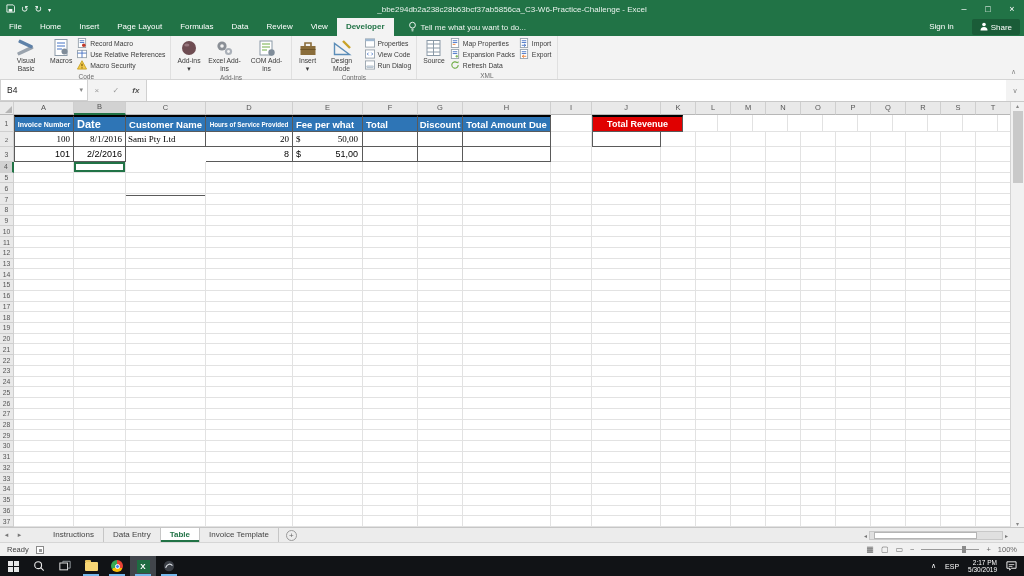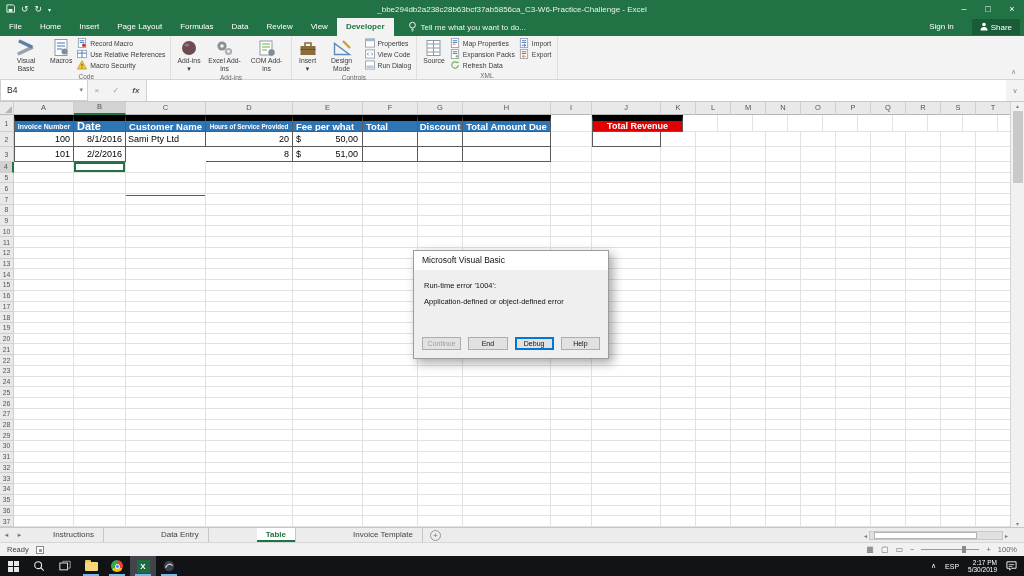--- a/index.html
+++ b/index.html
@@ -57,39 +57,39 @@
   .gcell { border-right:1px solid #e2e2e2; border-bottom:1px solid #e2e2e2; font-size:9px; color:#000; overflow:hidden; white-space:nowrap; display:flex; align-items:center; padding:0 2px; flex:none; }
   .num { justify-content:flex-end; padding-right:3px; }
   .txt { justify-content:flex-start; }
   .ctr { justify-content:center; }
   .lft { justify-content:flex-start; padding-left:3px; }
   .acct { justify-content:space-between; padding:0 4px 0 3px; }
   .hblue { background:#2E75B6; color:#fff; font-weight:bold; }
   .hred { background:#E00000; color:#fff; font-weight:bold; }
   .fs7{font-size:7px}.fs65{font-size:6.3px}.fs10{font-size:9.5px}.fs11{font-size:11px}.fs95{font-size:9px}
   .bd { border-right-color:#5a5a5a; border-bottom-color:#5a5a5a; }
-  .bd-t { border-top:6px solid #000000; }
+  .bd-t { border-top:2px solid #000000; }
   .bd-l { border-left:1px solid #5a5a5a; }
   .gcell.active { box-shadow:inset 0 0 0 2px #217346; }
   .vscroll { position:absolute; right:0; top:0; bottom:0; width:14px; background:#f1f1f1; border-left:1px solid #d4d4d4; display:flex; flex-direction:column; align-items:center; font-size:6px; color:#888; }
   .vthumb { width:10px; height:72px; background:#c9c9c9; margin-top:2px; }
 
   
   .dialog { position:absolute; left:413px; top:148px; width:196px; height:109px; background:#efefef; border:1px solid #9c9c9c; box-shadow:4px 4px 10px rgba(0,0,0,.35); z-index:20; }
   .dtitle { height:19px; background:#fff; line-height:19px; padding-left:8px; font-size:8.5px; color:#111; }
   .dbody { padding:9px 10px 0; color:#111; font-size:7.5px; line-height:13px; }
   .dbtns { position:absolute; bottom:8px; left:8px; right:8px; display:flex; gap:7px; }
   .dbtn { width:40px; height:13px; background:#e1e1e1; border:1px solid #adadad; font-size:7px; text-align:center; line-height:11px; color:#111; }
   .dbtn.disabled { color:#9f9f9f; }
   .dbtn.focused { border:1px solid #0078D7; box-shadow:inset 0 0 0 1px #0078D7; }
 
   
   .sheettabs { height:15px; background:#ececec; border-top:1px solid #c6c6c6; display:flex; align-items:stretch; font-size:8px; color:#444; }
   .snav { width:13px; display:flex; align-items:center; justify-content:center; color:#777; font-size:7px; }
-  .stabs { display:flex; margin-left:18px;gap:48px; }
+  .stabs { display:flex; margin-left:18px; }
   .stab { padding:0 9px; line-height:14px; border-right:1px solid #c6c6c6; }
   .stab.active { background:#fff; color:#217346; font-weight:bold; box-shadow:inset 0 -2px 0 #217346; }
   .addsheet { width:11px; height:11px; border:1px solid #9a9a9a; border-radius:50%; color:#666; font-size:8px; line-height:9px; text-align:center; margin:2px 0 0 7px; }
   .hscroll { margin-left:auto; display:flex; align-items:center; gap:2px; padding-right:16px; width:160px; }
   .hscroll .arr { color:#777; font-size:6px; }
   .htrack { flex:1; height:9px; background:#e0e0e0; border:1px solid #c8c8c8; position:relative; }
   .hthumb { position:absolute; left:4px; top:0; bottom:0; width:78%; background:#fff; border:1px solid #b5b5b5; }
 
   
   .statusbar { height:14px; background:#f1f1f1; border-top:1px solid #d6d6d6; display:flex; align-items:center; font-size:7.5px; color:#444; padding:0 7px; gap:7px; }
@@ -433,21 +433,21 @@
           <div class="gcell" style="width: 35px;"></div>
           <div class="gcell" style="width: 35px;"></div>
           <div class="gcell" style="width: 35px;"></div>
           <div class="gcell" style="width: 35px;"></div>
           <div class="gcell" style="width: 35px;"></div>
           <div class="gcell" style="width: 35px;"></div>
           <div class="gcell" style="width: 35px;"></div>
           <div class="gcell" style="width: 35px;"></div>
           <div class="gcell" style="width: 35px;"></div>
         </div>
-        <div class="grow" style="height: 15px;">
+        <div class="grow" style="height: 15px; font-family: Liberation Serif, serif;">
           <div class="grhcell">2</div>
           <div class="gcell bd bd-l num" style="width: 60px;">100</div>
           <div class="gcell bd num" style="width: 52px;">8/1/2016</div>
           <div class="gcell bd txt" style="width: 80px;">Sami Pty Ltd</div>
           <div class="gcell bd num" style="width: 87px;">20</div>
           <div class="gcell bd acct" style="width: 70px;">
             <div>$</div>
             <div>50,00</div>
           </div>
           <div class="gcell bd" style="width: 55px;"></div>
@@ -1274,33 +1274,20 @@
           <div class="gcell" style="width: 35px;"></div>
           <div class="gcell" style="width: 35px;"></div>
         </div>
       </div>
     <div class="vscroll">
       <span>▴</span>
       <div class="vthumb"></div>
       <span style="margin-top:auto">▾</span>
     </div>
 
-    <div class="dialog">
-      <div class="dtitle">Microsoft Visual Basic</div>
-      <div class="dbody">
-        <div>Run-time error '1004':</div>
-        <div style="margin-top:3px">Application-defined or object-defined error</div>
-      </div>
-      <div class="dbtns" id="dialog-buttons">
-          <div class="dbtn disabled">Continue</div>
-          <div class="dbtn">End</div>
-          <div class="dbtn focused">Debug</div>
-          <div class="dbtn">Help</div>
-        </div>
-    </div>
   </div>
 
   <div class="sheettabs">
     <span class="snav">◂</span>
     <span class="snav">▸</span>
     <div class="stabs" id="sheet-tabs">
         <div class="stab">Instructions</div>
         <div class="stab">Data Entry</div>
         <div class="stab active">Table</div>
         <div class="stab">Invoice Template</div>

